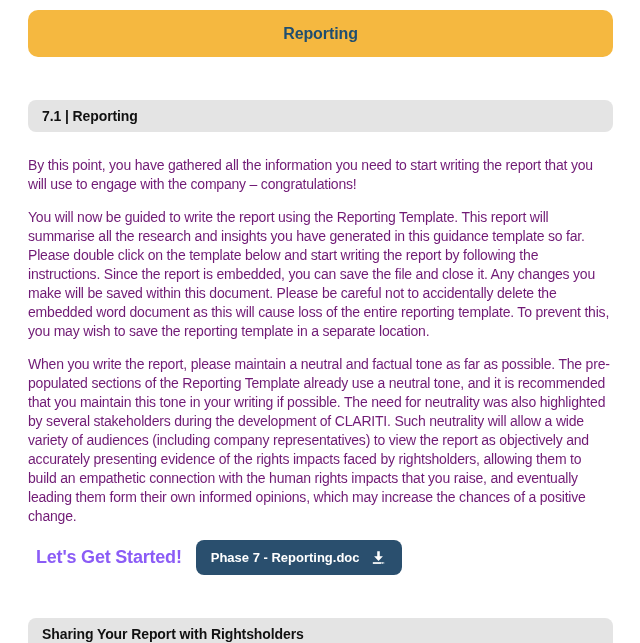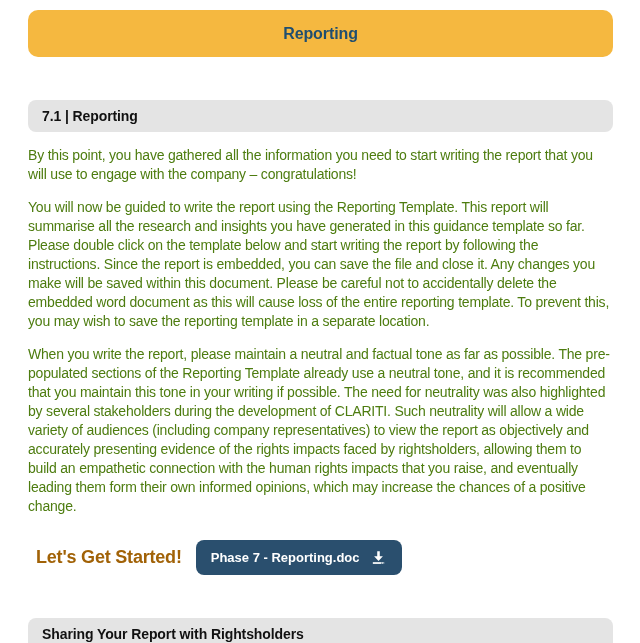--- a/index.html
+++ b/index.html
@@ -29,33 +29,33 @@
     background: #E4E4E4;
     border-radius: 8px;
     display: flex; align-items: center;
     padding: 12px 14px;
     color: #111111; font-weight: bold; font-size: 14px; letter-spacing: -0.1px;
   }
   .section-bar.first { top: 100px; }
   .section-bar.second { top: 590px; margin-top: 28px; }
 
   .content {
-    position: absolute; left: 28px; top: 146px;
+    position: absolute; left: 28px; top: 156px;
     width: 585px;
-    color: #4d7c0f;
+    color: #701a75;
     font-size: 14px; line-height: 19px; letter-spacing: -0.2px;
   }
   .content p { margin: 0 0 14px 0; }
 
   .cta-row {
     position: absolute; left: 36px; top: 540px; height: 35px;
     display: flex; align-items: center; gap: 14px;
   }
   .cta-label {
-    color: #a16207; font-weight: bold; font-size: 18px; letter-spacing: -0.2px;
+    color: #8b5cf6; font-weight: bold; font-size: 18px; letter-spacing: -0.2px;
     white-space: nowrap;
   }
   .download-btn {
     height: 35px;
     background: #2A4F6E;
     color: #ffffff;
     border: none; border-radius: 8px;
     display: inline-flex; align-items: center; gap: 10px;
     padding: 0 15px;
     font-family: "Liberation Sans", sans-serif;

